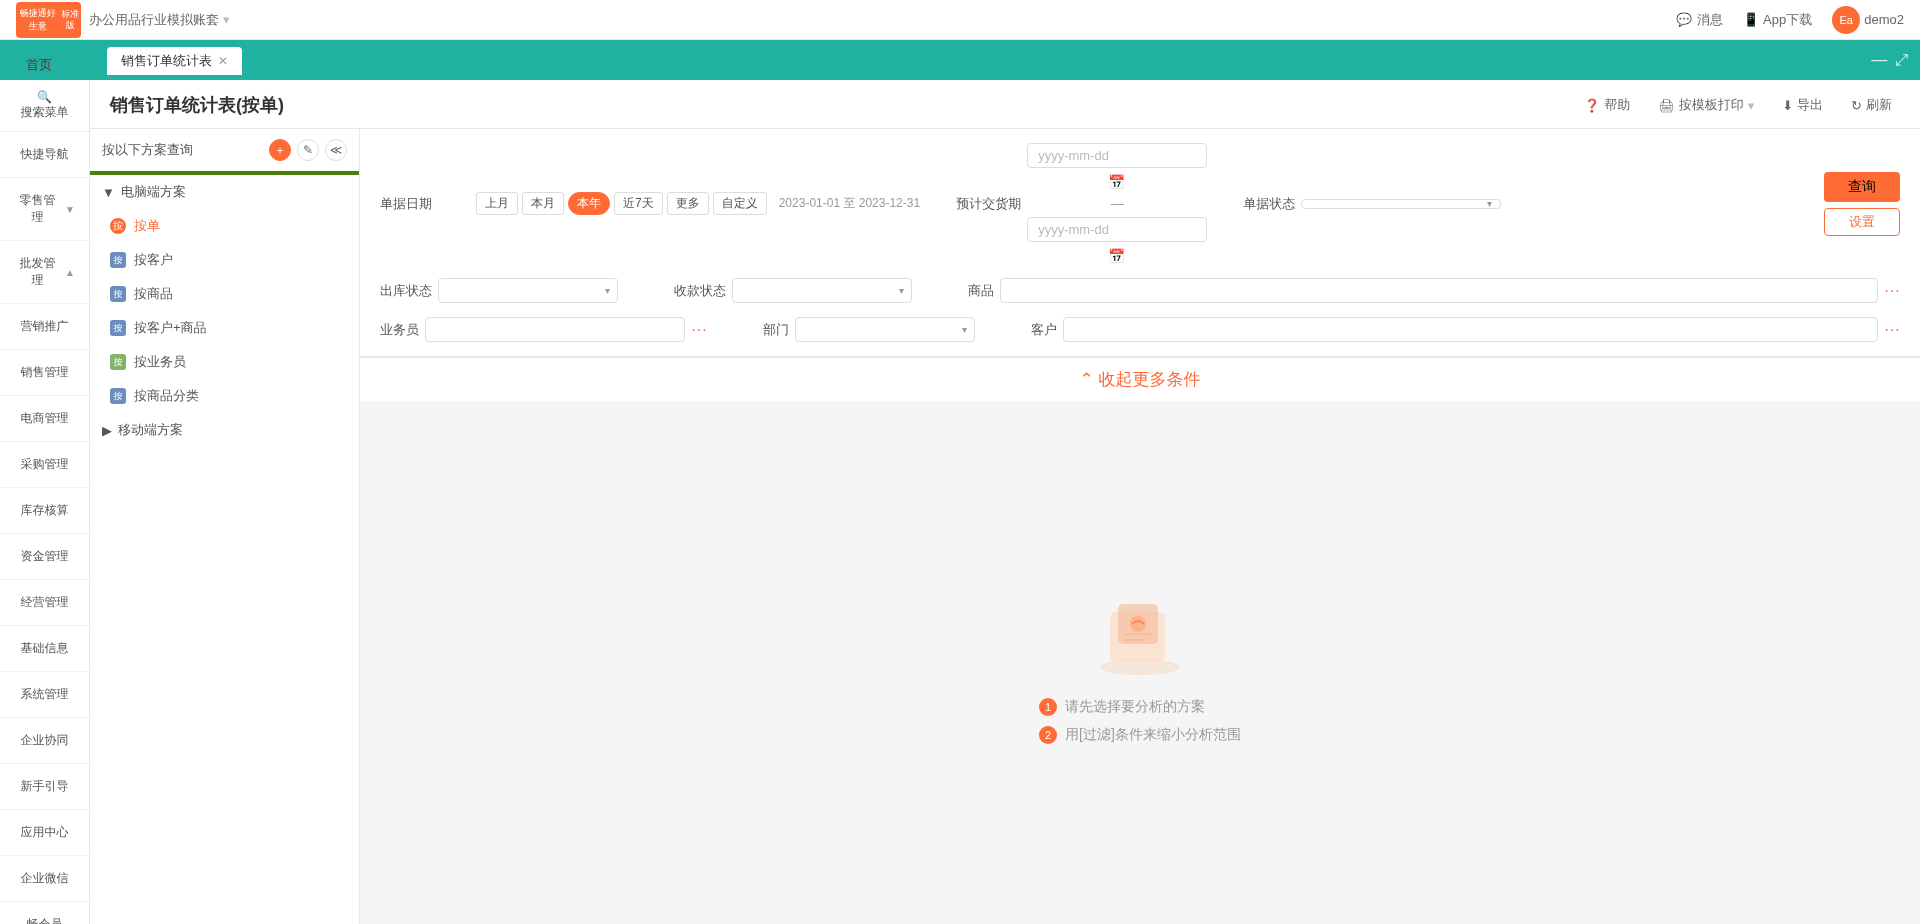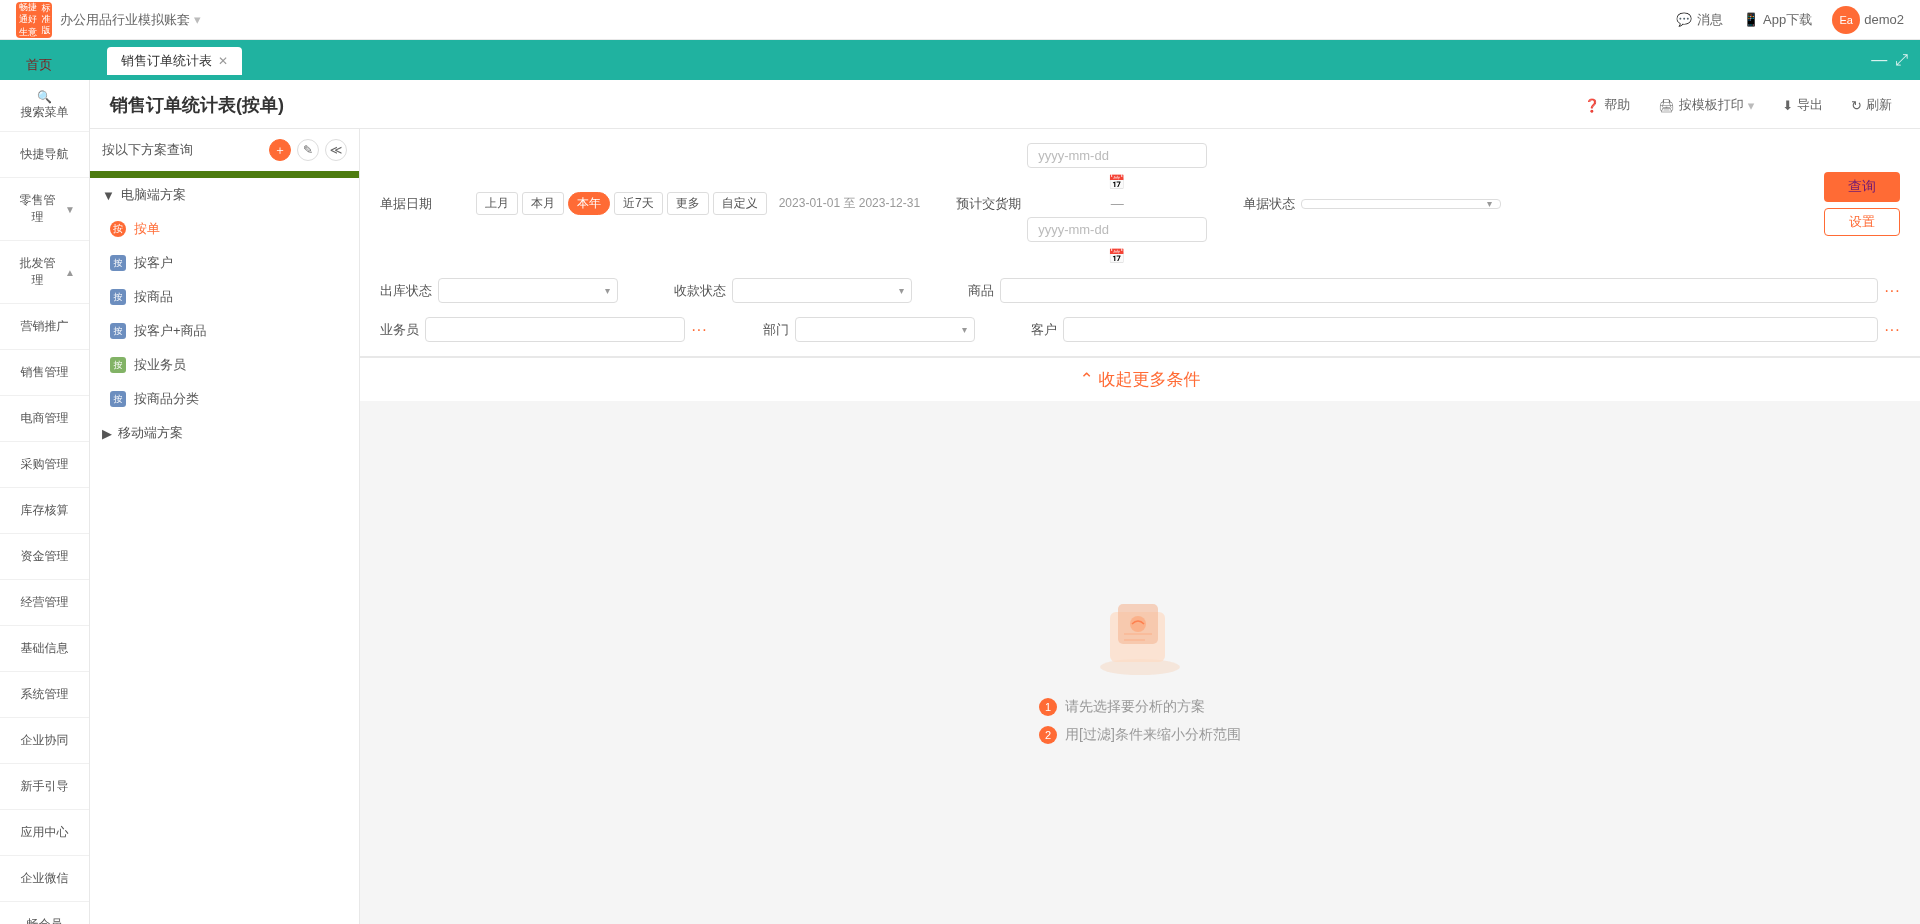--- a/index.html
+++ b/index.html
@@ -1,21 +1,21 @@
 <!DOCTYPE html>
 <html><head>
   <meta charset="utf-8">
   <style>
     * { box-sizing: border-box; margin: 0; padding: 0; }
     body { font-family: 'Microsoft YaHei', Arial, sans-serif; font-size: 13px; background: #f5f5f5; color: #333; height: 924px; overflow: hidden; display: flex; flex-direction: column; }
 
     
     .topbar { height: 40px; background: #fff; display: flex; align-items: center; padding: 0 16px; border-bottom: 1px solid #e8e8e8; justify-content: space-between; flex-shrink: 0; }
     .topbar-left { display: flex; align-items: center; gap: 8px; }
-    .logo-box { width: 36px; height: 36px; background: #ff6b35; border-radius: 4px; display: flex; align-items: center; justify-content: center; color: #fff; font-size: 10px; text-align: center; line-height: 1.2; }
+    .logo-box { width: 65px; height: 36px; background: #ff6b35; border-radius: 4px; display: flex; align-items: center; justify-content: center; color: #fff; font-size: 10px; text-align: center; line-height: 1.2; }
     .breadcrumb-area { display: flex; align-items: center; gap: 4px; color: #666; font-size: 13px; }
     .topbar-right { display: flex; align-items: center; gap: 20px; color: #666; font-size: 13px; }
     .topbar-right-item { display: flex; align-items: center; gap: 4px; cursor: pointer; }
     .avatar { width: 28px; height: 28px; border-radius: 50%; background: #ff6b35; display: flex; align-items: center; justify-content: center; color: #fff; font-size: 11px; }
 
     
     .tabbar { height: 40px; background: #20b2a0; display: flex; align-items: center; padding: 0 12px; flex-shrink: 0; gap: 4px; }
     .tab { height: 30px; padding: 0 14px; display: flex; align-items: center; gap: 6px; border-radius: 4px; cursor: pointer; font-size: 13px; color: rgba(255,255,255,0.85); }
     .tab.active { background: #fff; color: #333; border-radius: 4px 4px 0 0; height: 28px; margin-top: 2px; margin-left: 37px; }
     .tab-close { color: #999; font-size: 12px; cursor: pointer; }
@@ -40,21 +40,21 @@
     .page-header { background: #fff; padding: 12px 20px 10px; border-bottom: 1px solid #e8e8e8; display: flex; align-items: center; justify-content: space-between; flex-shrink: 0; }
     .page-title { font-size: 18px; font-weight: 600; color: #333; }
     .page-actions { display: flex; gap: 12px; align-items: center; }
     .page-action-btn { display: flex; align-items: center; gap: 4px; color: #666; font-size: 13px; cursor: pointer; padding: 4px 8px; border-radius: 4px; }
 
     
     .inner-layout { display: flex; flex: 1; overflow: hidden; }
 
     
     .left-panel { width: 270px; background: #fff; border-right: 1px solid #e8e8e8; flex-shrink: 0; overflow-y: auto; }
-    .left-panel-header { padding: 10px 12px; display: flex; align-items: center; justify-content: space-between; border-bottom: 7px solid #4d7c0f; }
+    .left-panel-header { padding: 10px 12px; display: flex; align-items: center; justify-content: space-between; border-bottom: 4px solid #4d7c0f; }
     .left-panel-title { font-size: 13px; color: #555; }
     .left-panel-actions { display: flex; gap: 6px; align-items: center; }
     .lp-action-btn { width: 22px; height: 22px; border-radius: 50%; border: 1px solid #ddd; display: flex; align-items: center; justify-content: center; cursor: pointer; color: #666; font-size: 12px; }
     .lp-action-btn.orange { background: #ff6b35; border-color: #ff6b35; color: #fff; }
     .tree-item { padding: 8px 12px 8px 20px; display: flex; align-items: center; gap: 8px; cursor: pointer; color: #555; font-size: 13px; }
     .tree-item.active { color: #ff6b35; }
     .tree-item .tree-icon { width: 16px; height: 16px; border-radius: 50%; background: #ff6b35; display: flex; align-items: center; justify-content: center; color: #fff; font-size: 10px; flex-shrink: 0; }
     .tree-item .tree-icon.sq { border-radius: 3px; background: #6c8ebf; }
     .tree-item .tree-icon.sq2 { border-radius: 3px; background: #82b366; }
     .tree-section { padding: 8px 12px; display: flex; align-items: center; gap: 6px; cursor: pointer; color: #555; font-size: 13px; font-weight: 500; }
@@ -83,21 +83,21 @@
     .collapse-bar { text-align: center; padding: 10px; color: #ff6b35; font-size: 17px; cursor: pointer; background: #fff; border-top: 1px solid #e8e8e8; }
 
     
     .empty-state { flex: 1; display: flex; flex-direction: column; align-items: center; justify-content: center; gap: 16px; padding: 40px; }
     .empty-icon { width: 120px; height: 100px; }
     .empty-hints { display: flex; flex-direction: column; gap: 10px; }
     .empty-hint { display: flex; align-items: center; gap: 8px; color: #999; font-size: 14px; }
     .hint-num { width: 18px; height: 18px; border-radius: 50%; background: #ff6b35; color: #fff; font-size: 11px; display: flex; align-items: center; justify-content: center; flex-shrink: 0; }
 
     
-    .query-btn { background: #ff6b35; border: none; color: #701a75; padding: 6px 24px; border-radius: 4px; cursor: pointer; font-size: 14px; }
+    .query-btn { background: #ff6b35; border: none; color: #000000; padding: 6px 24px; border-radius: 4px; cursor: pointer; font-size: 14px; }
     .settings-btn { background: #fff; border: 1px solid #ff6b35; color: #ff6b35; padding: 4px 16px; border-radius: 4px; cursor: pointer; font-size: 13px; }
 
     .right-actions { display: flex; flex-direction: column; gap: 6px; flex-shrink: 0; }
 
     .filter-date-section { display: flex; align-items: center; gap: 6px; flex-direction: column; }
     .cal-icon { color: #ff9966; font-size: 14px; cursor: pointer; }
 
     .status-select-wrap { display: flex; align-items: center; border: 1px solid #ddd; border-radius: 4px; background: #fff; padding: 4px 28px 4px 10px; position: relative; min-width: 220px; }
     .status-select-wrap .chevron { position: absolute; right: 8px; color: #999; font-size: 10px; }
     .status-placeholder { color: #bbb; font-size: 13px; }

